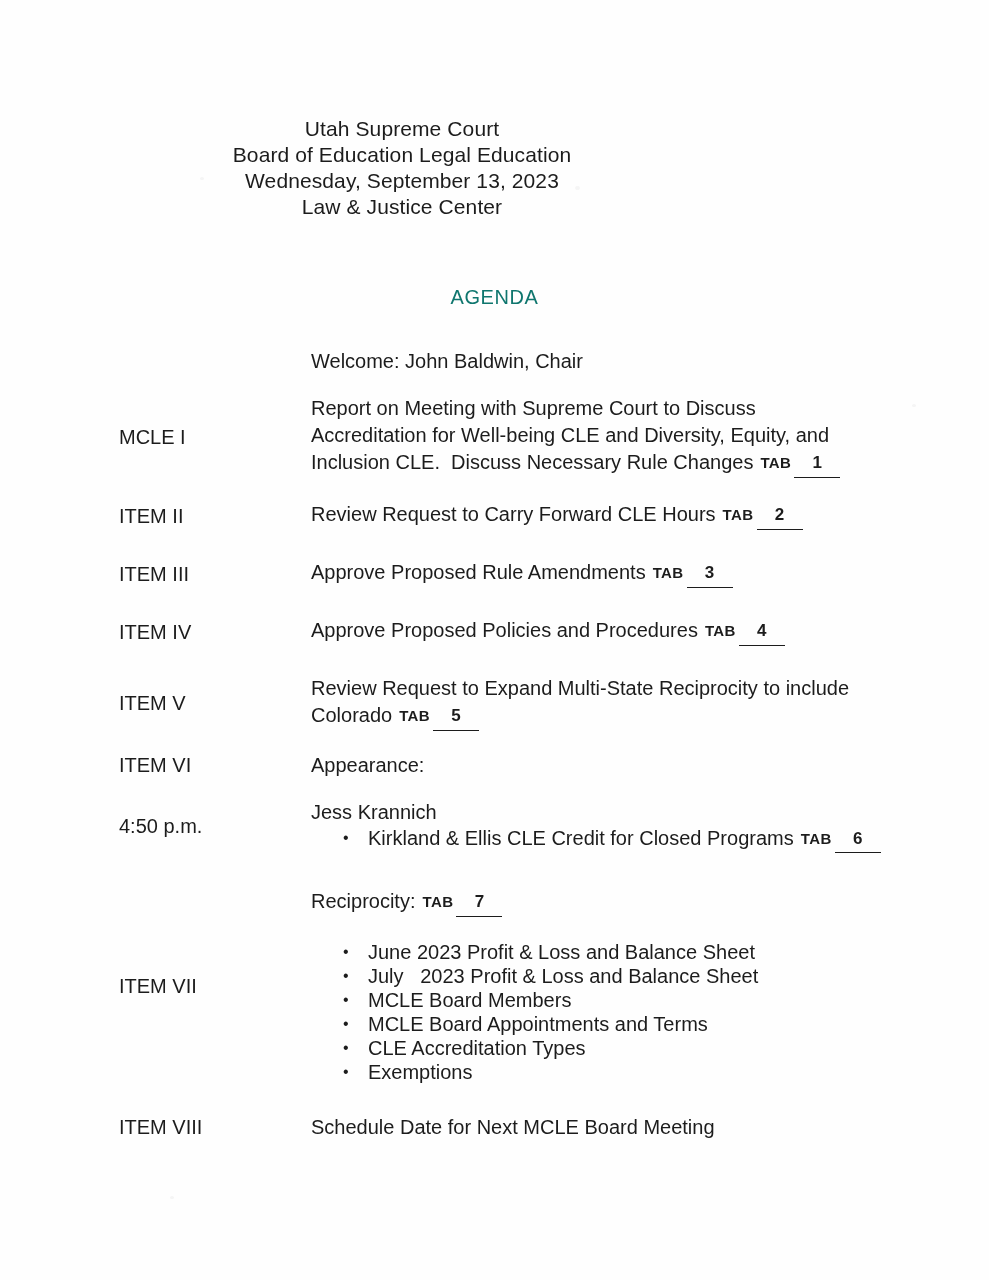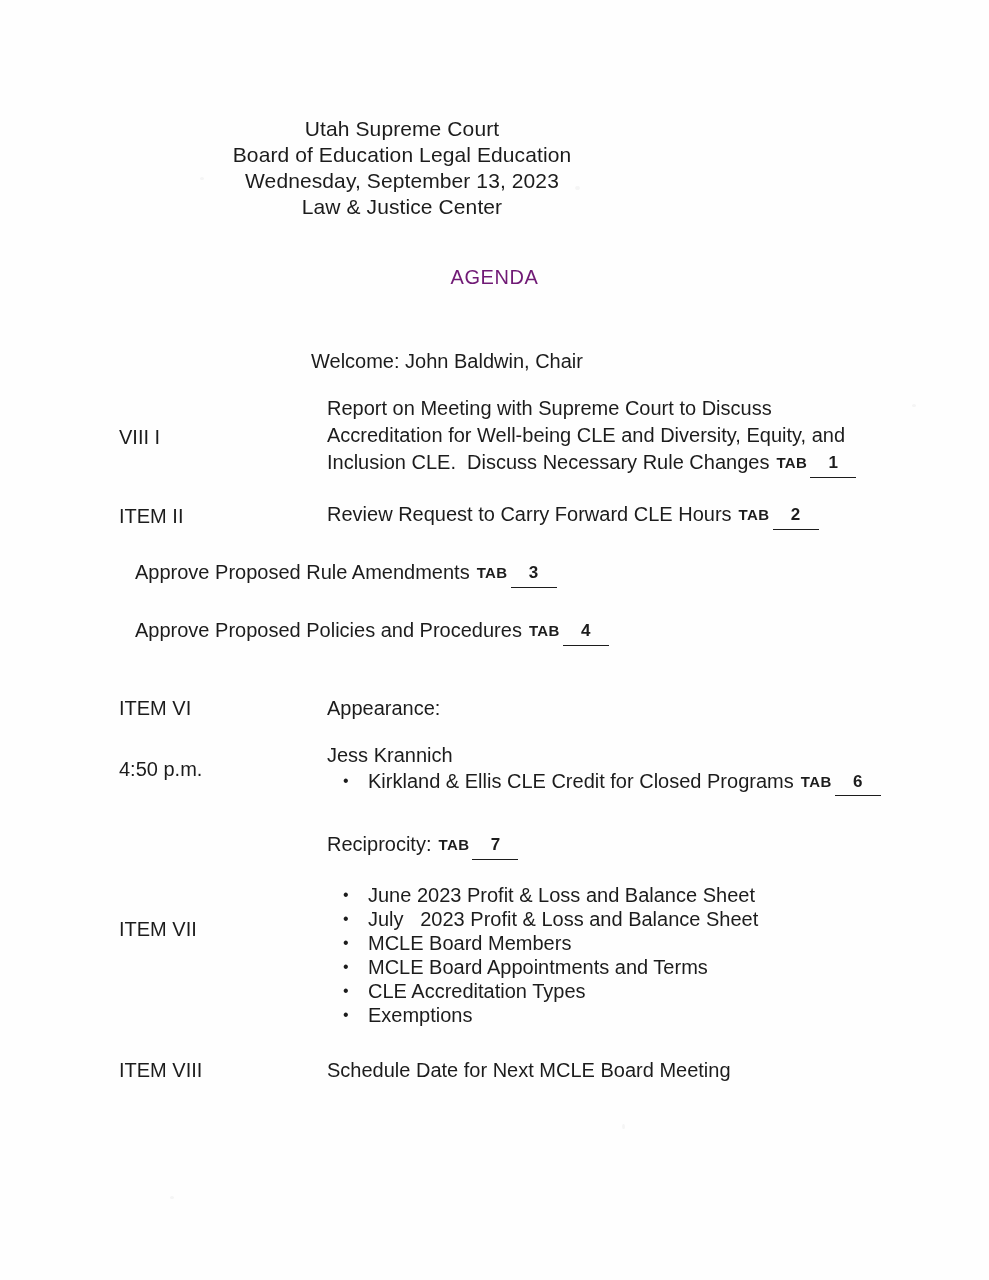--- a/index.html
+++ b/index.html
@@ -34,28 +34,28 @@
   .doc-header .hline {
     font-size: 21px;
     line-height: 26px;
     letter-spacing: 0.1px;
     color: #1c1c1c;
     white-space: pre;
   }
 
   .agenda-title {
     position: absolute;
-    top: 264px;
+    top: 284px;
     left: 0;
     width: 989px;
     text-align: center;
     font-size: 20px;
     line-height: 26px;
     letter-spacing: 0.6px;
-    color: #701a75;
+    color: #0f766e;
   }
 
   
   .body-block {
     position: absolute;
     left: 119px;
     top: 348px;
     width: 800px;
   }
 
@@ -76,21 +76,20 @@
 
   .col-content {
     flex: 1 1 auto;
     font-size: 20px;
     line-height: 27px;
     color: #1c1c1c;
   }
 
   .col-content .ln {
     white-space: pre-wrap;
-    margin-left: 16px;
   }
   .gap-20 { height: 20px; }
   .gap-22 { height: 22px; }
   .gap-28 { height: 28px; }
   .gap-30 { height: 30px; }
   .gap-34 { height: 34px; }
 
   
   .tab-mark {
     display: inline-block;
@@ -180,55 +179,64 @@
   <div class="body-block">
 
     <div class="row">
       <div class="col-label"></div>
       <div class="col-content">Welcome:  John Baldwin, Chair</div>
     </div>
 
     <div class="gap-20"></div>
 
     <div class="row">
-      <div class="col-label">VIII I</div>
+      <div class="col-label">MCLE I</div>
       <div class="col-content">
         <div class="ln">Report on Meeting with Supreme Court to Discuss</div>
         <div class="ln">Accreditation for Well-being CLE and Diversity, Equity, and</div>
         <div class="ln"><span>Inclusion CLE.  Discuss Necessary Rule Changes</span><span class="tab-mark"><span class="tab-word">TAB</span><span class="tab-slot">1</span></span></div>
       </div>
     </div>
 
     <div class="gap-22"></div>
 
     <div class="row">
       <div class="col-label">ITEM II</div>
       <div class="col-content">
         <div class="ln"><span>Review Request to Carry Forward CLE Hours</span><span class="tab-mark"><span class="tab-word">TAB</span><span class="tab-slot">2</span></span></div>
       </div>
     </div>
 
     <div class="gap-28"></div>
 
     <div class="row">
+      <div class="col-label">ITEM III</div>
       <div class="col-content">
         <div class="ln"><span>Approve Proposed Rule Amendments</span><span class="tab-mark"><span class="tab-word">TAB</span><span class="tab-slot">3</span></span></div>
       </div>
     </div>
 
     <div class="gap-28"></div>
 
     <div class="row">
+      <div class="col-label">ITEM IV</div>
       <div class="col-content">
         <div class="ln"><span>Approve Proposed Policies and Procedures</span><span class="tab-mark"><span class="tab-word">TAB</span><span class="tab-slot">4</span></span></div>
       </div>
     </div>
 
     <div class="gap-28"></div>
 
+    <div class="row">
+      <div class="col-label">ITEM V</div>
+      <div class="col-content">
+        <div class="ln">Review Request to Expand Multi-State Reciprocity to include</div>
+        <div class="ln"><span>Colorado</span><span class="tab-mark"><span class="tab-word">TAB</span><span class="tab-slot">5</span></span></div>
+      </div>
+    </div>
 
     <div class="gap-20"></div>
 
     <div class="row">
       <div class="col-label">ITEM VI</div>
       <div class="col-content">
         <div class="ln">Appearance:</div>
       </div>
     </div>
 

